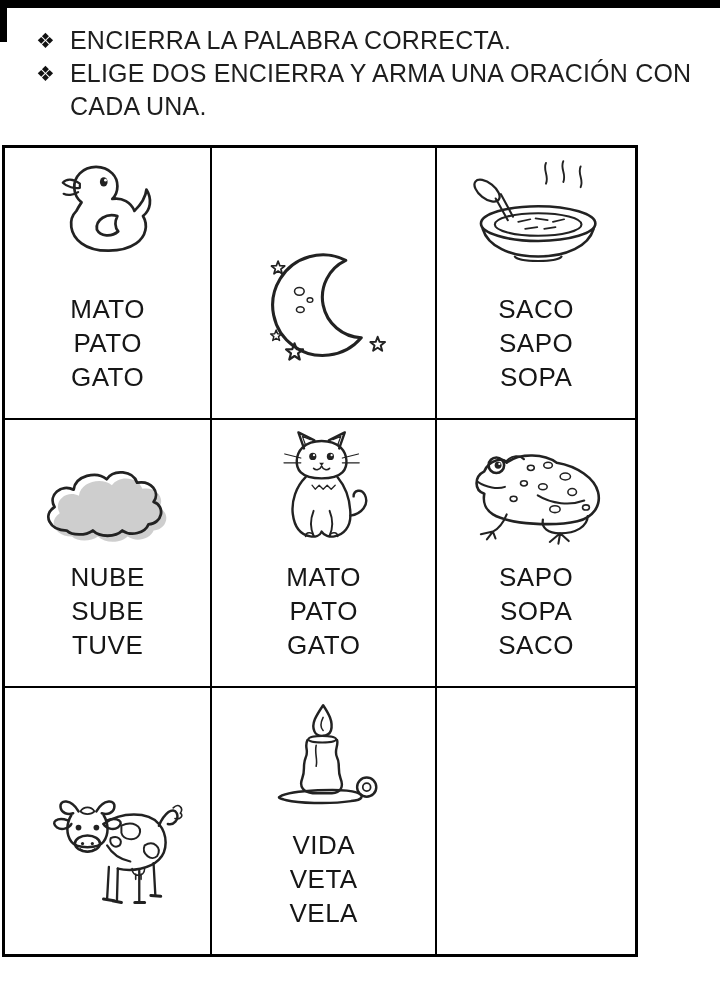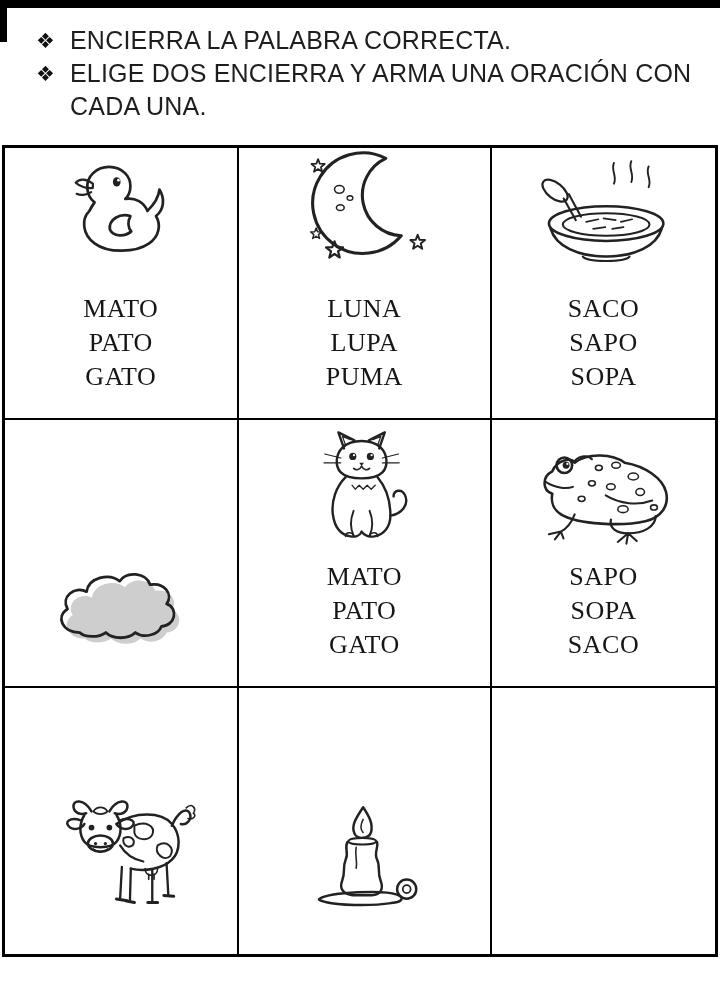--- a/index.html
+++ b/index.html
@@ -11,26 +11,25 @@
   
   .scan-top{position:absolute;top:0;left:0;width:720px;height:8px;background:#000;}
   .scan-left{position:absolute;top:8px;left:0;width:7px;height:34px;background:#000;}
 
   .instructions{position:absolute;left:36px;top:24px;width:668px;}
   .instr-item{display:flex;align-items:flex-start;font-size:25px;line-height:33px;font-weight:400;letter-spacing:0.2px;}
   .bullet{flex:0 0 34px;font-size:21px;line-height:33px;color:#111;}
   .instr-text{flex:1 1 auto;}
 
   .grid{
-    position:absolute;left:2px;top:145px;width:716px;height:812px;
+    position:absolute;left:2px;top:145px;width:636px;height:812px;
     box-sizing:border-box;border:3px solid #000;
     display:grid;
     grid-template-columns:32.9% 35.7% 31.4%;
     grid-template-rows:33.8% 33.2% 33.0%;
-    font-family:Liberation Serif, serif;
   }
   .cell{
     box-sizing:border-box;border-right:2.5px solid #000;border-bottom:2.5px solid #000;
     display:flex;flex-direction:column;align-items:center;justify-content:flex-end;
     padding-bottom:24px;overflow:hidden;
   }
   .cell:nth-child(3n){border-right:none;}
   .cell:nth-child(n+7){border-bottom:none;}
 
   .pic{flex:0 0 auto;margin-bottom:6px;display:flex;align-items:flex-end;justify-content:center;}
@@ -94,25 +93,20 @@
             <ellipse cx="53" cy="69" rx="4" ry="3" stroke-width="1.6"></ellipse>
             <g stroke-width="2">
               <use href="#star" transform="translate(30,26) scale(0.9)"></use>
               <use href="#star" transform="translate(28,96) scale(0.75)"></use>
               <use href="#star" transform="translate(47,113) scale(1.15)"></use>
               <use href="#star" transform="translate(133,105) scale(1.0)"></use>
             </g>
           </g>
         </svg>
       </div>
-      <div class="words">
-        <div class="word">LUNA</div>
-        <div class="word">LUPA</div>
-        <div class="word">PUMA</div>
-      </div>
     </div>
 
     <div class="cell">
       <div class="pic">
         <svg width="186" height="130" viewBox="0 0 185 150">
           <g class="ln">
             <path d="M104 8 C100 17 108 23 104 32 M124 6 C120 15 128 21 124 30 M144 12 C140 21 148 27 144 36" stroke-width="2.2"></path>
             <ellipse cx="36" cy="40" rx="17" ry="9" transform="rotate(38 36 40)" stroke-width="2.6"></ellipse>
             <path d="M46 49 L60 74 M52 44 L66 70" stroke-width="2.4"></path>
             <ellipse cx="95" cy="78" rx="66" ry="20" stroke-width="3"></ellipse>
@@ -130,20 +124,25 @@
       </div>
     </div>
 
 
     <div class="cell">
       <div class="pic">
         <svg width="172" height="100" viewBox="0 0 175 115">
           <path d="M40 88 C20 88 12 70 26 61 C18 47 34 34 48 41 C50 25 74 19 86 29 C94 17 116 19 121 33 C137 30 148 44 140 55 C154 60 150 80 134 81 C130 91 114 95 104 88 C96 96 78 96 70 88 C62 94 46 94 40 88 Z" transform="translate(6,7)" fill="#bdbdbd" opacity="0.75"></path>
           <path class="ln" stroke-width="3.2" fill="#ffffff" d="M40 88 C20 88 12 70 26 61 C18 47 34 34 48 41 C50 25 74 19 86 29 C94 17 116 19 121 33 C137 30 148 44 140 55 C154 60 150 80 134 81 C130 91 114 95 104 88 C96 96 78 96 70 88 C62 94 46 94 40 88 Z"></path>
         </svg>
+      </div>
+      <div class="words">
+        <div class="word">NUBE</div>
+        <div class="word">SUBE</div>
+        <div class="word">TUVE</div>
       </div>
     </div>
 
     <div class="cell">
       <div class="pic">
         <svg width="122" height="128" viewBox="0 0 150 160">
           <g class="ln" stroke-width="3">
             <path d="M50 28 L43 8 L63 18"></path>
             <path d="M94 28 L101 8 L81 18"></path>
             <path d="M52 24 L48 13 L58 17 M92 24 L96 13 L86 17" stroke-width="1.5"></path>
@@ -246,16 +245,21 @@
             <path d="M74 20 C71 26 71 32 74 35" stroke-width="1.8"></path>
             <path d="M57 45 C57 40 89 40 89 45 C89 50 57 50 57 45 Z" stroke-width="2.2"></path>
             <path d="M56 46 C52 54 58 58 54 66 C50 76 54 80 50 90 C46 100 52 106 62 107 L84 107 C94 106 98 100 94 90 C90 80 94 74 90 66 C86 58 92 52 90 46"></path>
             <path d="M66 52 C64 62 68 68 66 76" stroke-width="1.8"></path>
             <circle cx="124" cy="100" r="11"></circle>
             <circle cx="124" cy="100" r="4.5" stroke-width="2"></circle>
             <path d="M24 111 C38 103 98 101 112 106 C122 109 120 115 106 116 C80 120 44 118 32 115 C24 113 22 112 24 111 Z"></path>
           </g>
         </svg>
       </div>
+      <div class="words">
+        <div class="word">VIDA</div>
+        <div class="word">VETA</div>
+        <div class="word">VELA</div>
+      </div>
     </div>
 
   </div>
 </div>
 
 </body></html>

